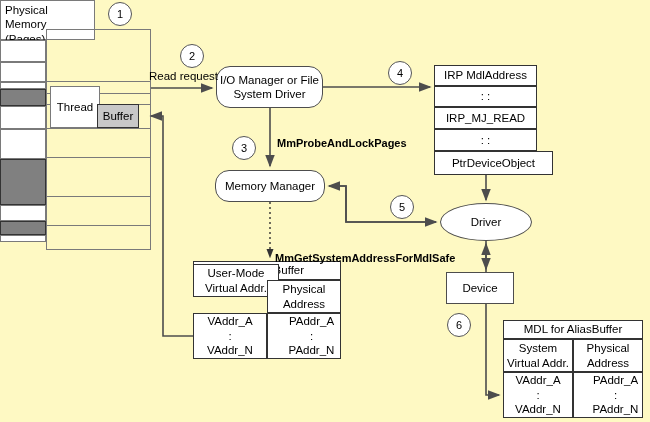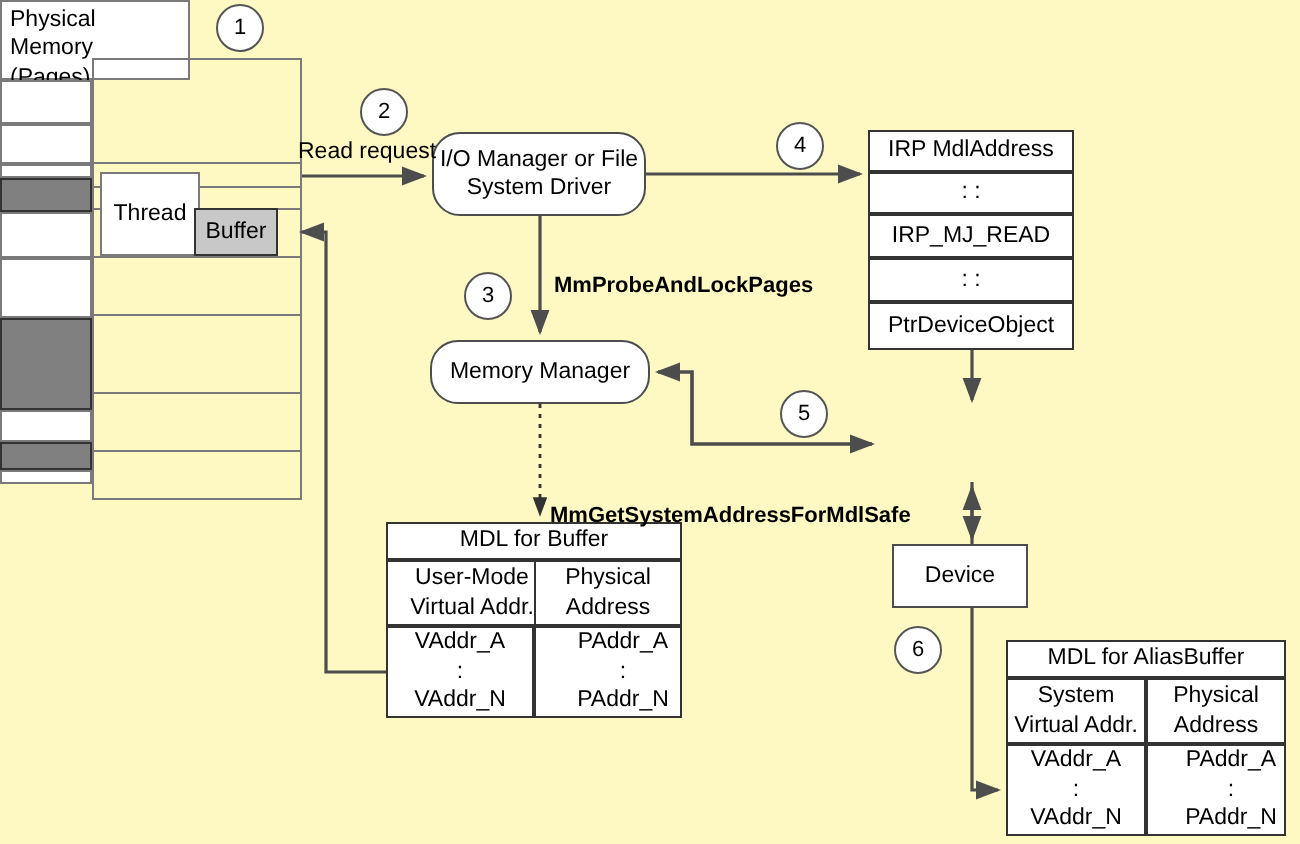--- a/index.html
+++ b/index.html
@@ -109,33 +109,36 @@
   </div>
   <div class="tcell" style="left:434px;top:86px;width:103px;height:21px;letter-spacing:0;">
     <span>:           :</span>
   </div>
   <div class="tcell" style="left:434px;top:107px;width:103px;height:22px;">
     <span>IRP_MJ_READ</span>
   </div>
   <div class="tcell" style="left:434px;top:129px;width:103px;height:22px;">
     <span>:           :</span>
   </div>
-  <div class="tcell" style="left:434px;top:151px;width:103px;height:24px;align-items:center;">
+  <div class="tcell" style="left:434px;top:151px;width:119px;height:24px;align-items:center;">
     <span>PtrDeviceObject</span>
   </div>
 
+  <div class="box ellipse" style="left:440px;top:203px;width:92px;height:38px;border:1.5px solid #4d4d4d;">
+    <span>Driver</span>
+  </div>
 
   <div class="box" style="left:446px;top:272px;width:68px;height:32px;border:1.5px solid #4d4d4d;">
     <span>Device</span>
   </div>
 
   <div class="tcell" style="left:193px;top:261px;width:148px;height:19px;">
     <span>MDL for Buffer</span>
   </div>
-  <div class="tcell" style="left:193px;top:280px;width:86px;height:33px;flex-direction:column;">
+  <div class="tcell" style="left:193px;top:264px;width:86px;height:33px;flex-direction:column;">
     <span>User-Mode</span>
     <span>Virtual Addr.</span>
   </div>
   <div class="tcell" style="left:267px;top:280px;width:74px;height:33px;flex-direction:column;">
     <span>Physical</span>
     <span>Address</span>
   </div>
   <div class="tcell" style="left:193px;top:313px;width:74px;height:46px;flex-direction:column;">
     <span>VAddr_A</span>
     <span>:</span>

